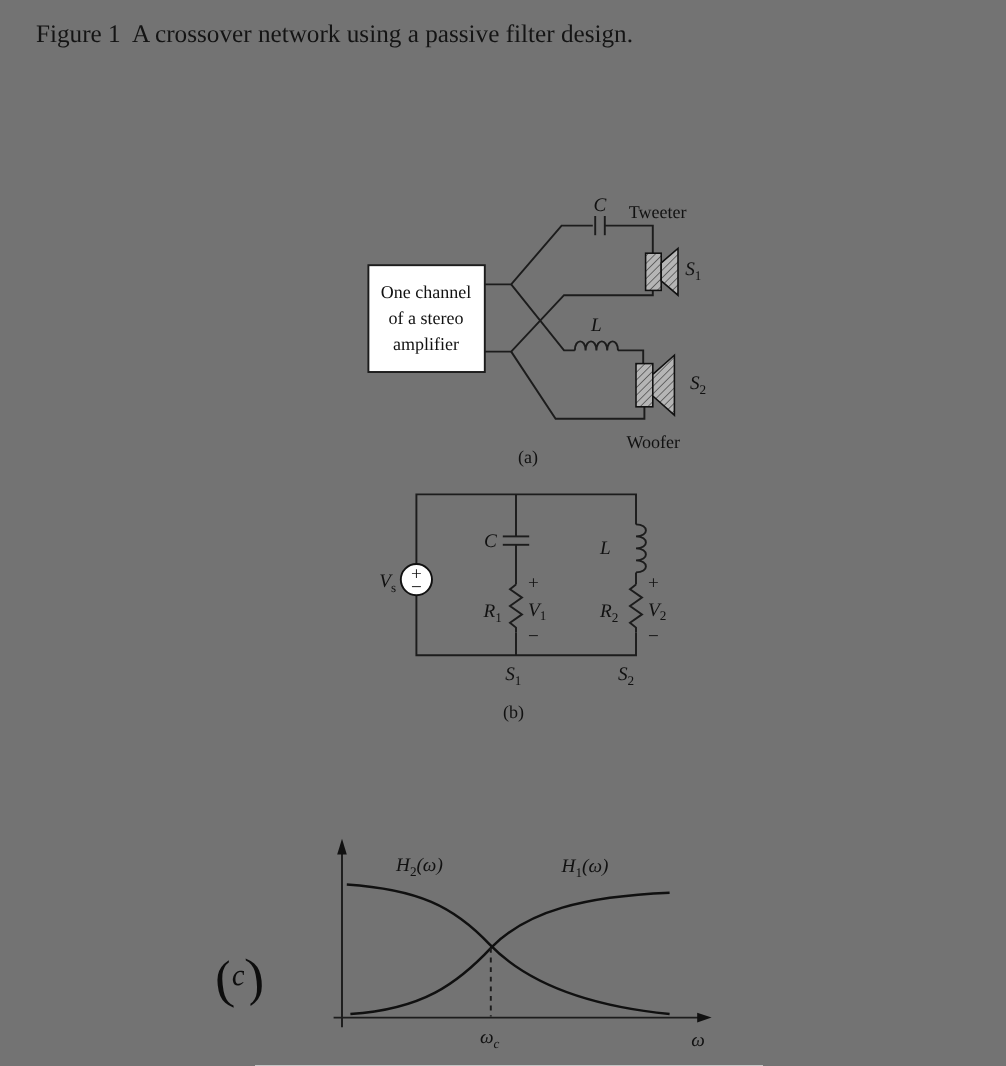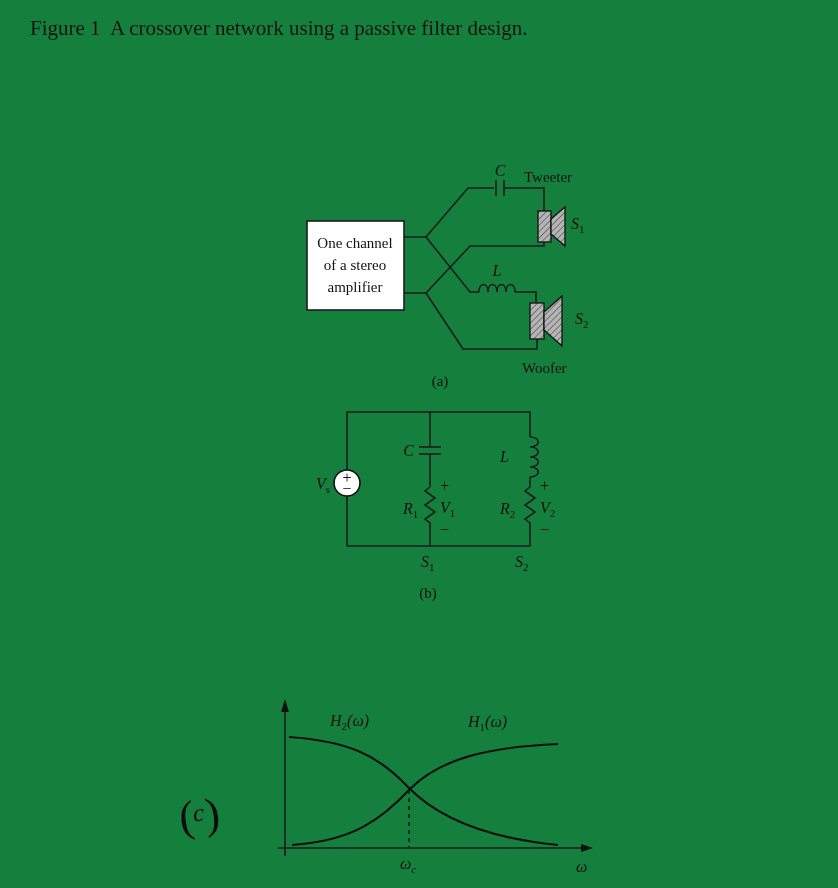--- a/index.html
+++ b/index.html
@@ -1,16 +1,16 @@
 <!DOCTYPE html>
 <html><head>
 <meta charset="utf-8">
 <style>
   html,body{margin:0;padding:0;background:#ffffff;}
-  .page{position:relative;width:838px;height:888px;background:#15803d;overflow:hidden;
+  .page{position:relative;width:838px;height:888px;background:#737373;overflow:hidden;
         font-family:"Liberation Serif","DejaVu Serif",serif;color:#111;}
   .fig-title{position:absolute;left:30px;top:16px;font-size:21px;white-space:pre;color:#141414;}
   svg{position:absolute;left:0;top:0;}
   .wire{stroke:#1c1c1c;stroke-width:1.6;fill:none;}
   .curve{stroke:#101010;stroke-width:2.1;fill:none;}
   .box{fill:#ffffff;stroke:#1c1c1c;stroke-width:1.6;}
   .lbl{font-family:"Liberation Serif","DejaVu Serif",serif;font-size:16px;fill:#111;}
   .it{font-style:italic;}
   .sub{font-size:11px;}
   .word{font-size:15px;font-style:normal;}

